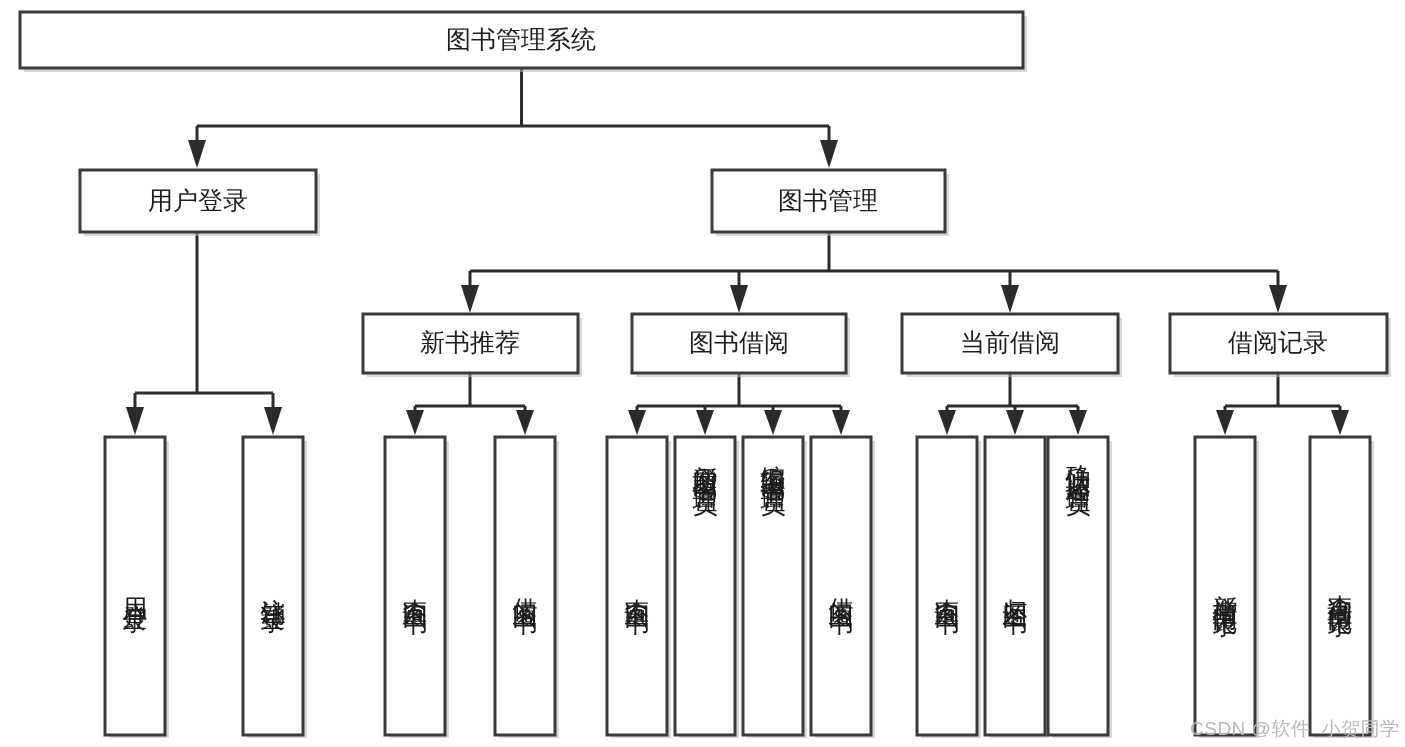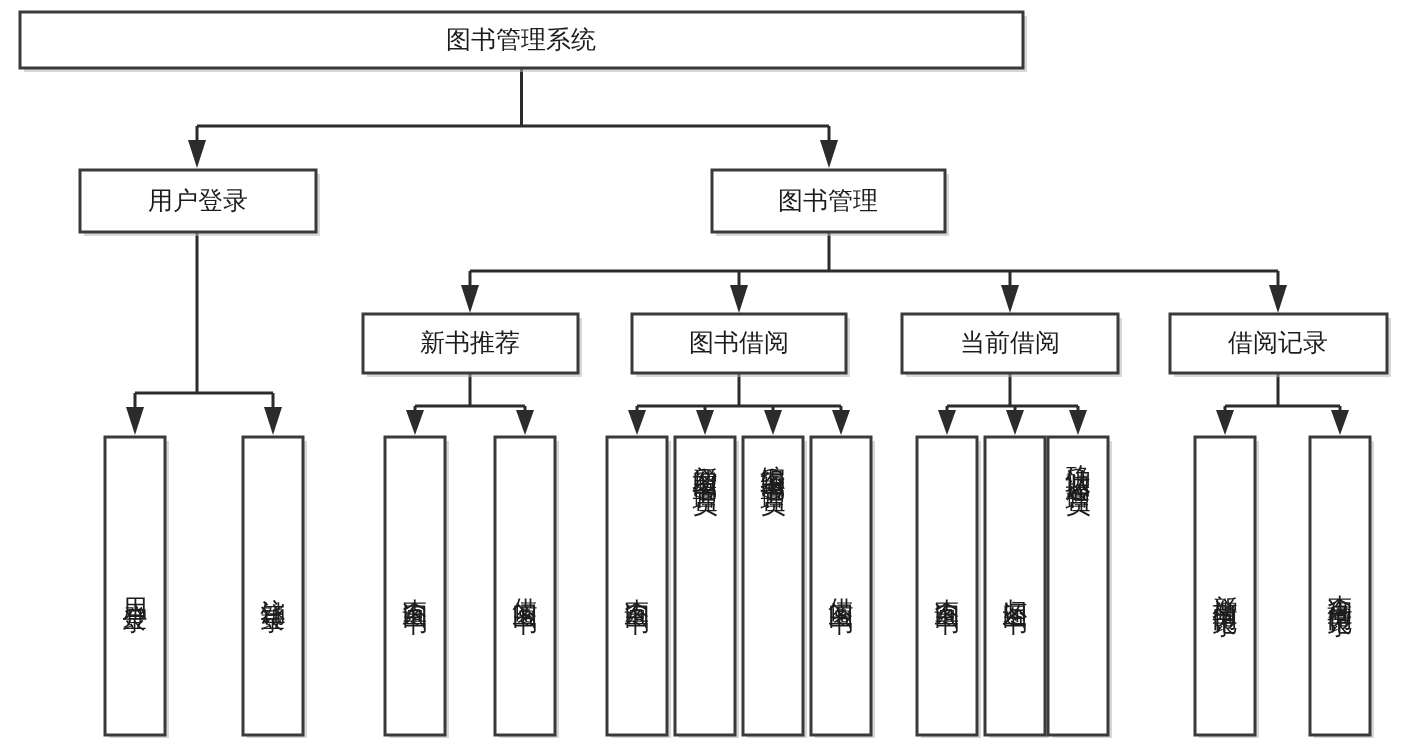--- a/index.html
+++ b/index.html
@@ -237,14 +237,15 @@
   <div class="leaf-label-wrap" style="left:607px; top:437px; width:60px; height:298px;">查询图书</div>
   <div class="leaf-label-wrap" style="left:675px; top:437px; width:60px; height:298px; justify-content:flex-start; padding-top:8px; box-sizing:border-box;">新增图书（管理员）</div>
   <div class="leaf-label-wrap" style="left:743px; top:437px; width:60px; height:298px; justify-content:flex-start; padding-top:8px; box-sizing:border-box;">编辑图书（管理员）</div>
   <div class="leaf-label-wrap" style="left:811px; top:437px; width:60px; height:298px;">借阅图书</div>
   <div class="leaf-label-wrap" style="left:917px; top:437px; width:60px; height:298px;">查询图书</div>
   <div class="leaf-label-wrap" style="left:985px; top:437px; width:60px; height:298px;">归还图书</div>
   <div class="leaf-label-wrap" style="left:1048px; top:437px; width:60px; height:298px; justify-content:flex-start; padding-top:8px; box-sizing:border-box;">确认归还（管理员）</div>
   <div class="leaf-label-wrap" style="left:1195px; top:437px; width:60px; height:298px;">新增借阅记录</div>
   <div class="leaf-label-wrap" style="left:1310px; top:437px; width:60px; height:298px;">查询借阅记录</div>
 
+  <div class="watermark" style="left:1190px; top:716px;">CSDN @软件_小贺同学</div>
 
 </div>
 
 </body></html>

